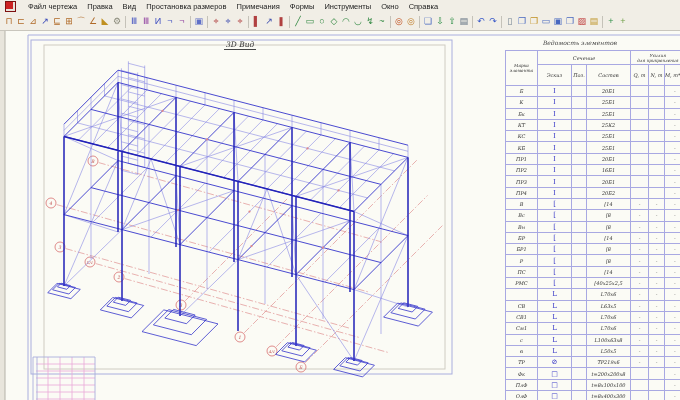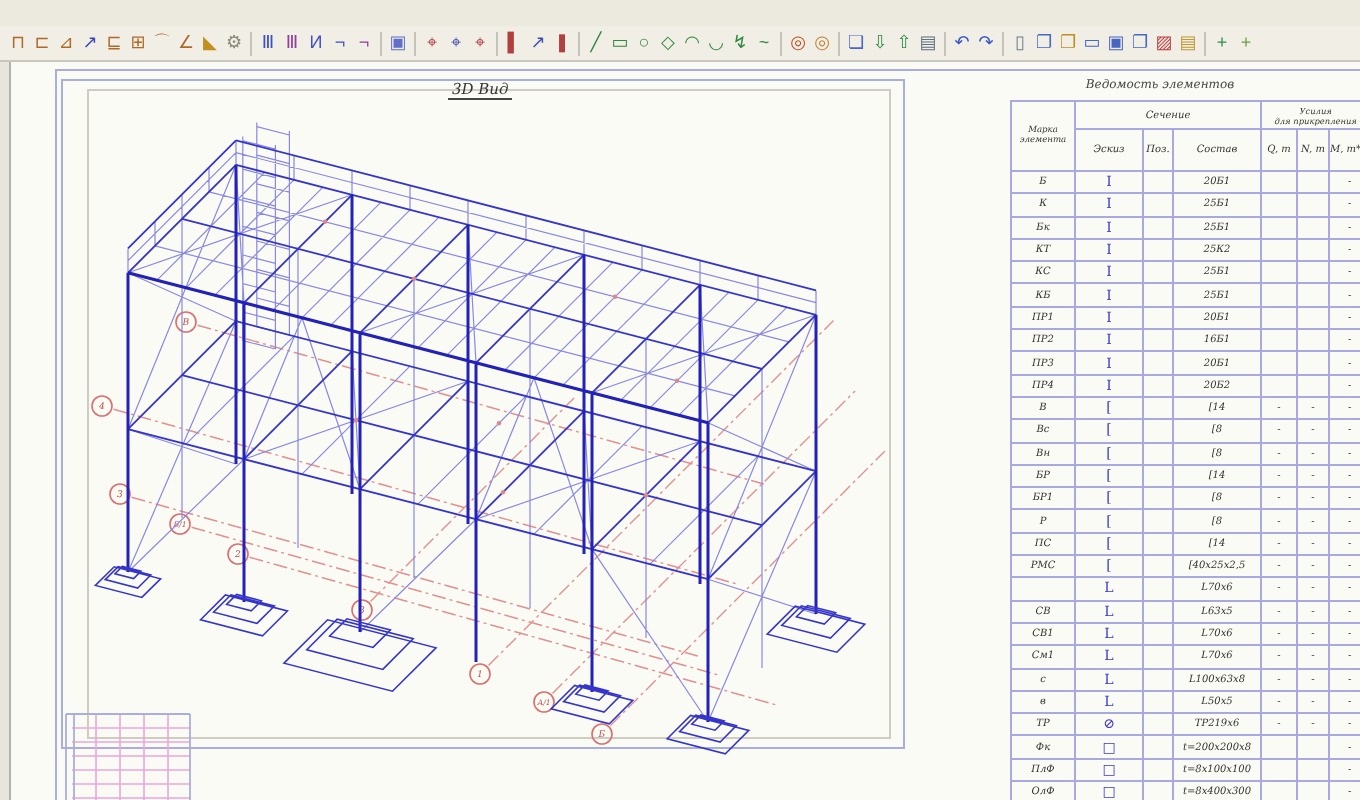--- a/index.html
+++ b/index.html
@@ -24,20 +24,34 @@
              font:italic 6px "DejaVu Serif",serif;color:#444;}
   table.elem{border-collapse:collapse;table-layout:fixed;}
   table.elem td{border:1px solid #a8a8e2;font:italic 5px "DejaVu Serif",serif;color:#333;
                 text-align:center;vertical-align:middle;padding:0;overflow:hidden;white-space:nowrap;}
   table.elem td.sk{font-style:normal;font-family:"DejaVu Serif",serif;color:#3a3ac8;font-size:7px;line-height:8px;}
 </style>
 </head>
 <body>
 
 <div class="screen">
+  <div class="menubar">
+    <span class="appicon"></span>
+    <nav id="menu" style="display:flex;">
+        <span class="mi">Файл чертежа</span>
+        <span class="mi">Правка</span>
+        <span class="mi">Вид</span>
+        <span class="mi">Простановка размеров</span>
+        <span class="mi">Примечания</span>
+        <span class="mi">Формы</span>
+        <span class="mi">Инструменты</span>
+        <span class="mi">Окно</span>
+        <span class="mi">Справка</span>
+      </nav>
+  </div>
   <div class="toolbar" id="toolbar">
       <span class="ticon" style="color: rgb(176, 106, 40);">⊓</span>
       <span class="ticon" style="color: rgb(176, 106, 40);">⊏</span>
       <span class="ticon" style="color: rgb(176, 106, 40);">⊿</span>
       <span class="ticon" style="color: rgb(56, 72, 184);">↗</span>
       <span class="ticon" style="color: rgb(176, 106, 40);">⊑</span>
       <span class="ticon" style="color: rgb(176, 106, 40);">⊞</span>
       <span class="ticon" style="color: rgb(176, 106, 40);">⌒</span>
       <span class="ticon" style="color: rgb(176, 106, 40);">∠</span>
       <span class="ticon" style="color: rgb(192, 144, 32);">◣</span>

